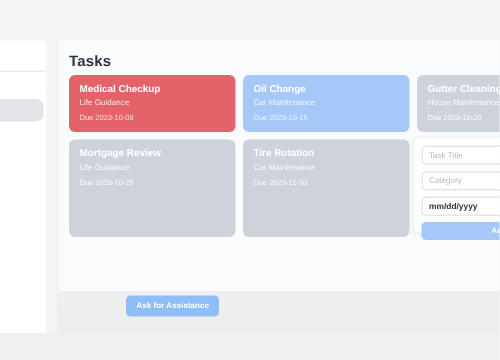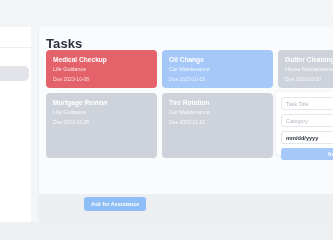--- a/index.html
+++ b/index.html
@@ -33,21 +33,21 @@
     background: #f4f5f7;
   }
   
   .main-card {
     position: absolute; left: 38px; top: 27px; right: -6px; height: 167px;
     background: #fafbfc;
     border-left: 1px solid #eceef0;
   }
   .page-title {
     position: absolute; left: 7px; top: 9px;
-    font-size: 13px; font-weight: bold; color: #2b3240;
+    font-size: 10px; font-weight: bold; color: #2b3240;
     letter-spacing: 0.1px;
   }
   .tasks-grid {
     position: absolute; left: 7px; top: 23px; right: 0;
     display: grid;
     grid-template-columns: 111px 111px 111px;
     grid-auto-rows: 38px;
     gap: 5px;
   }
   .task-card {

